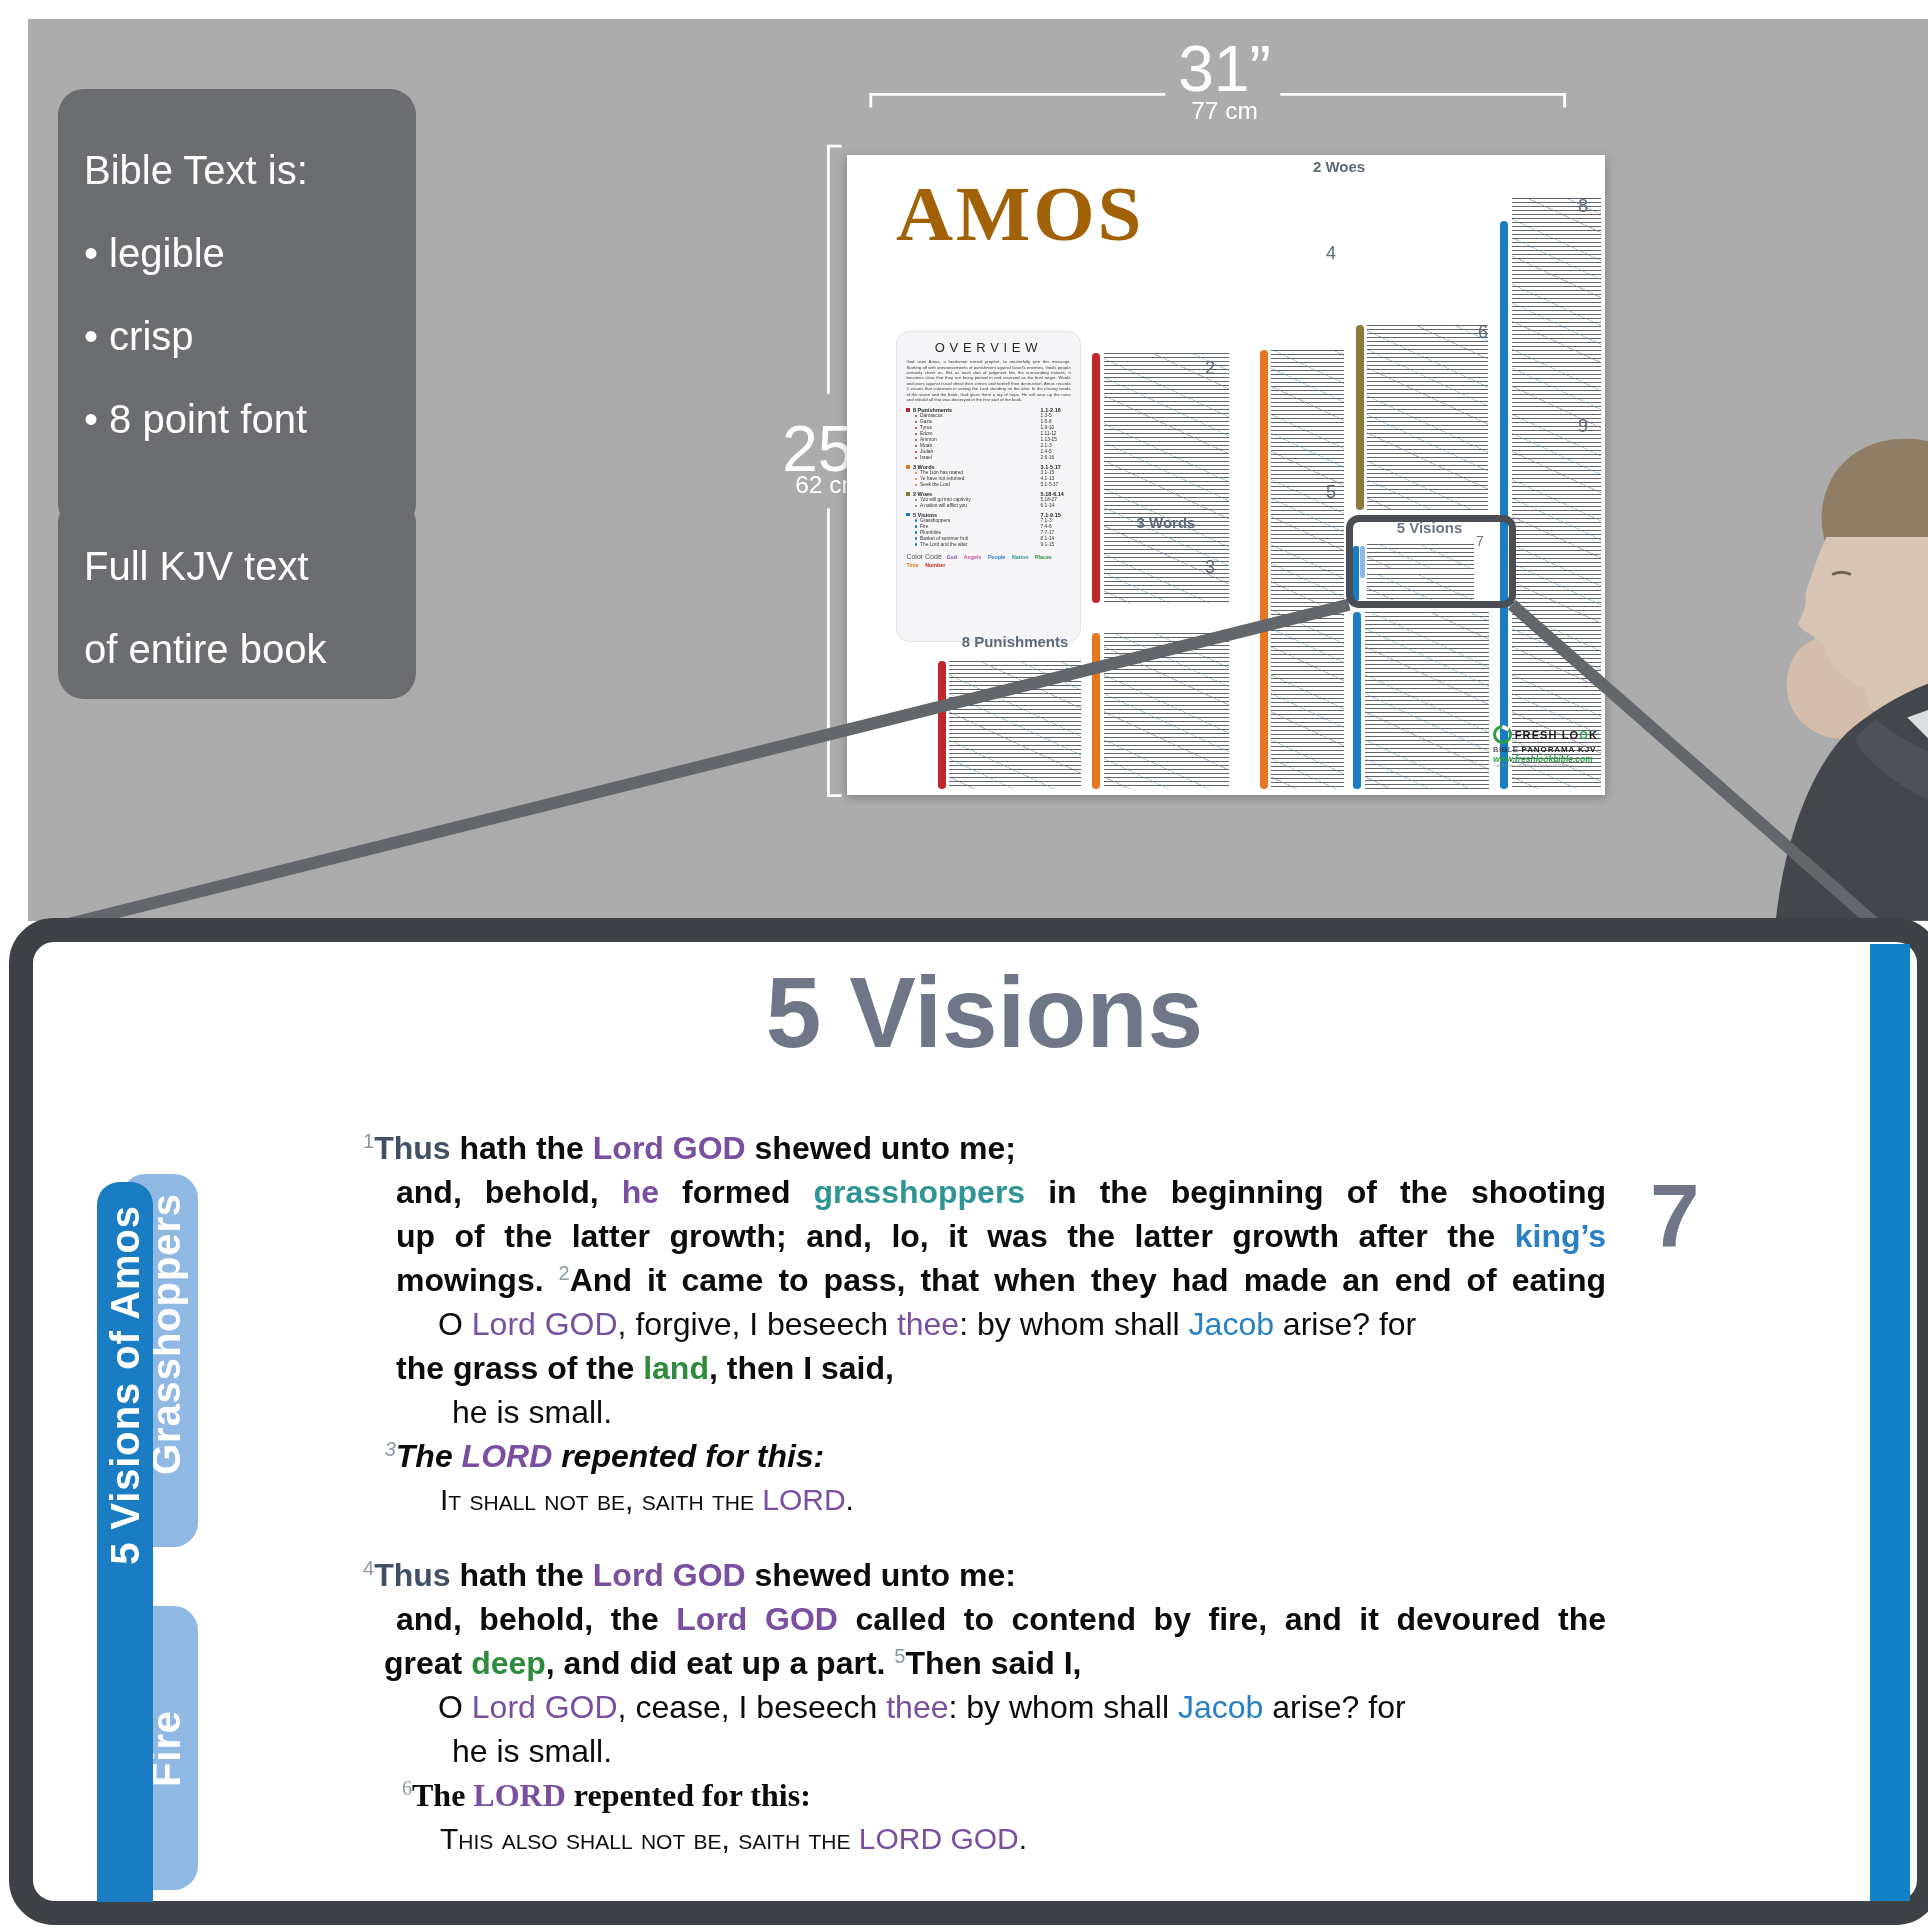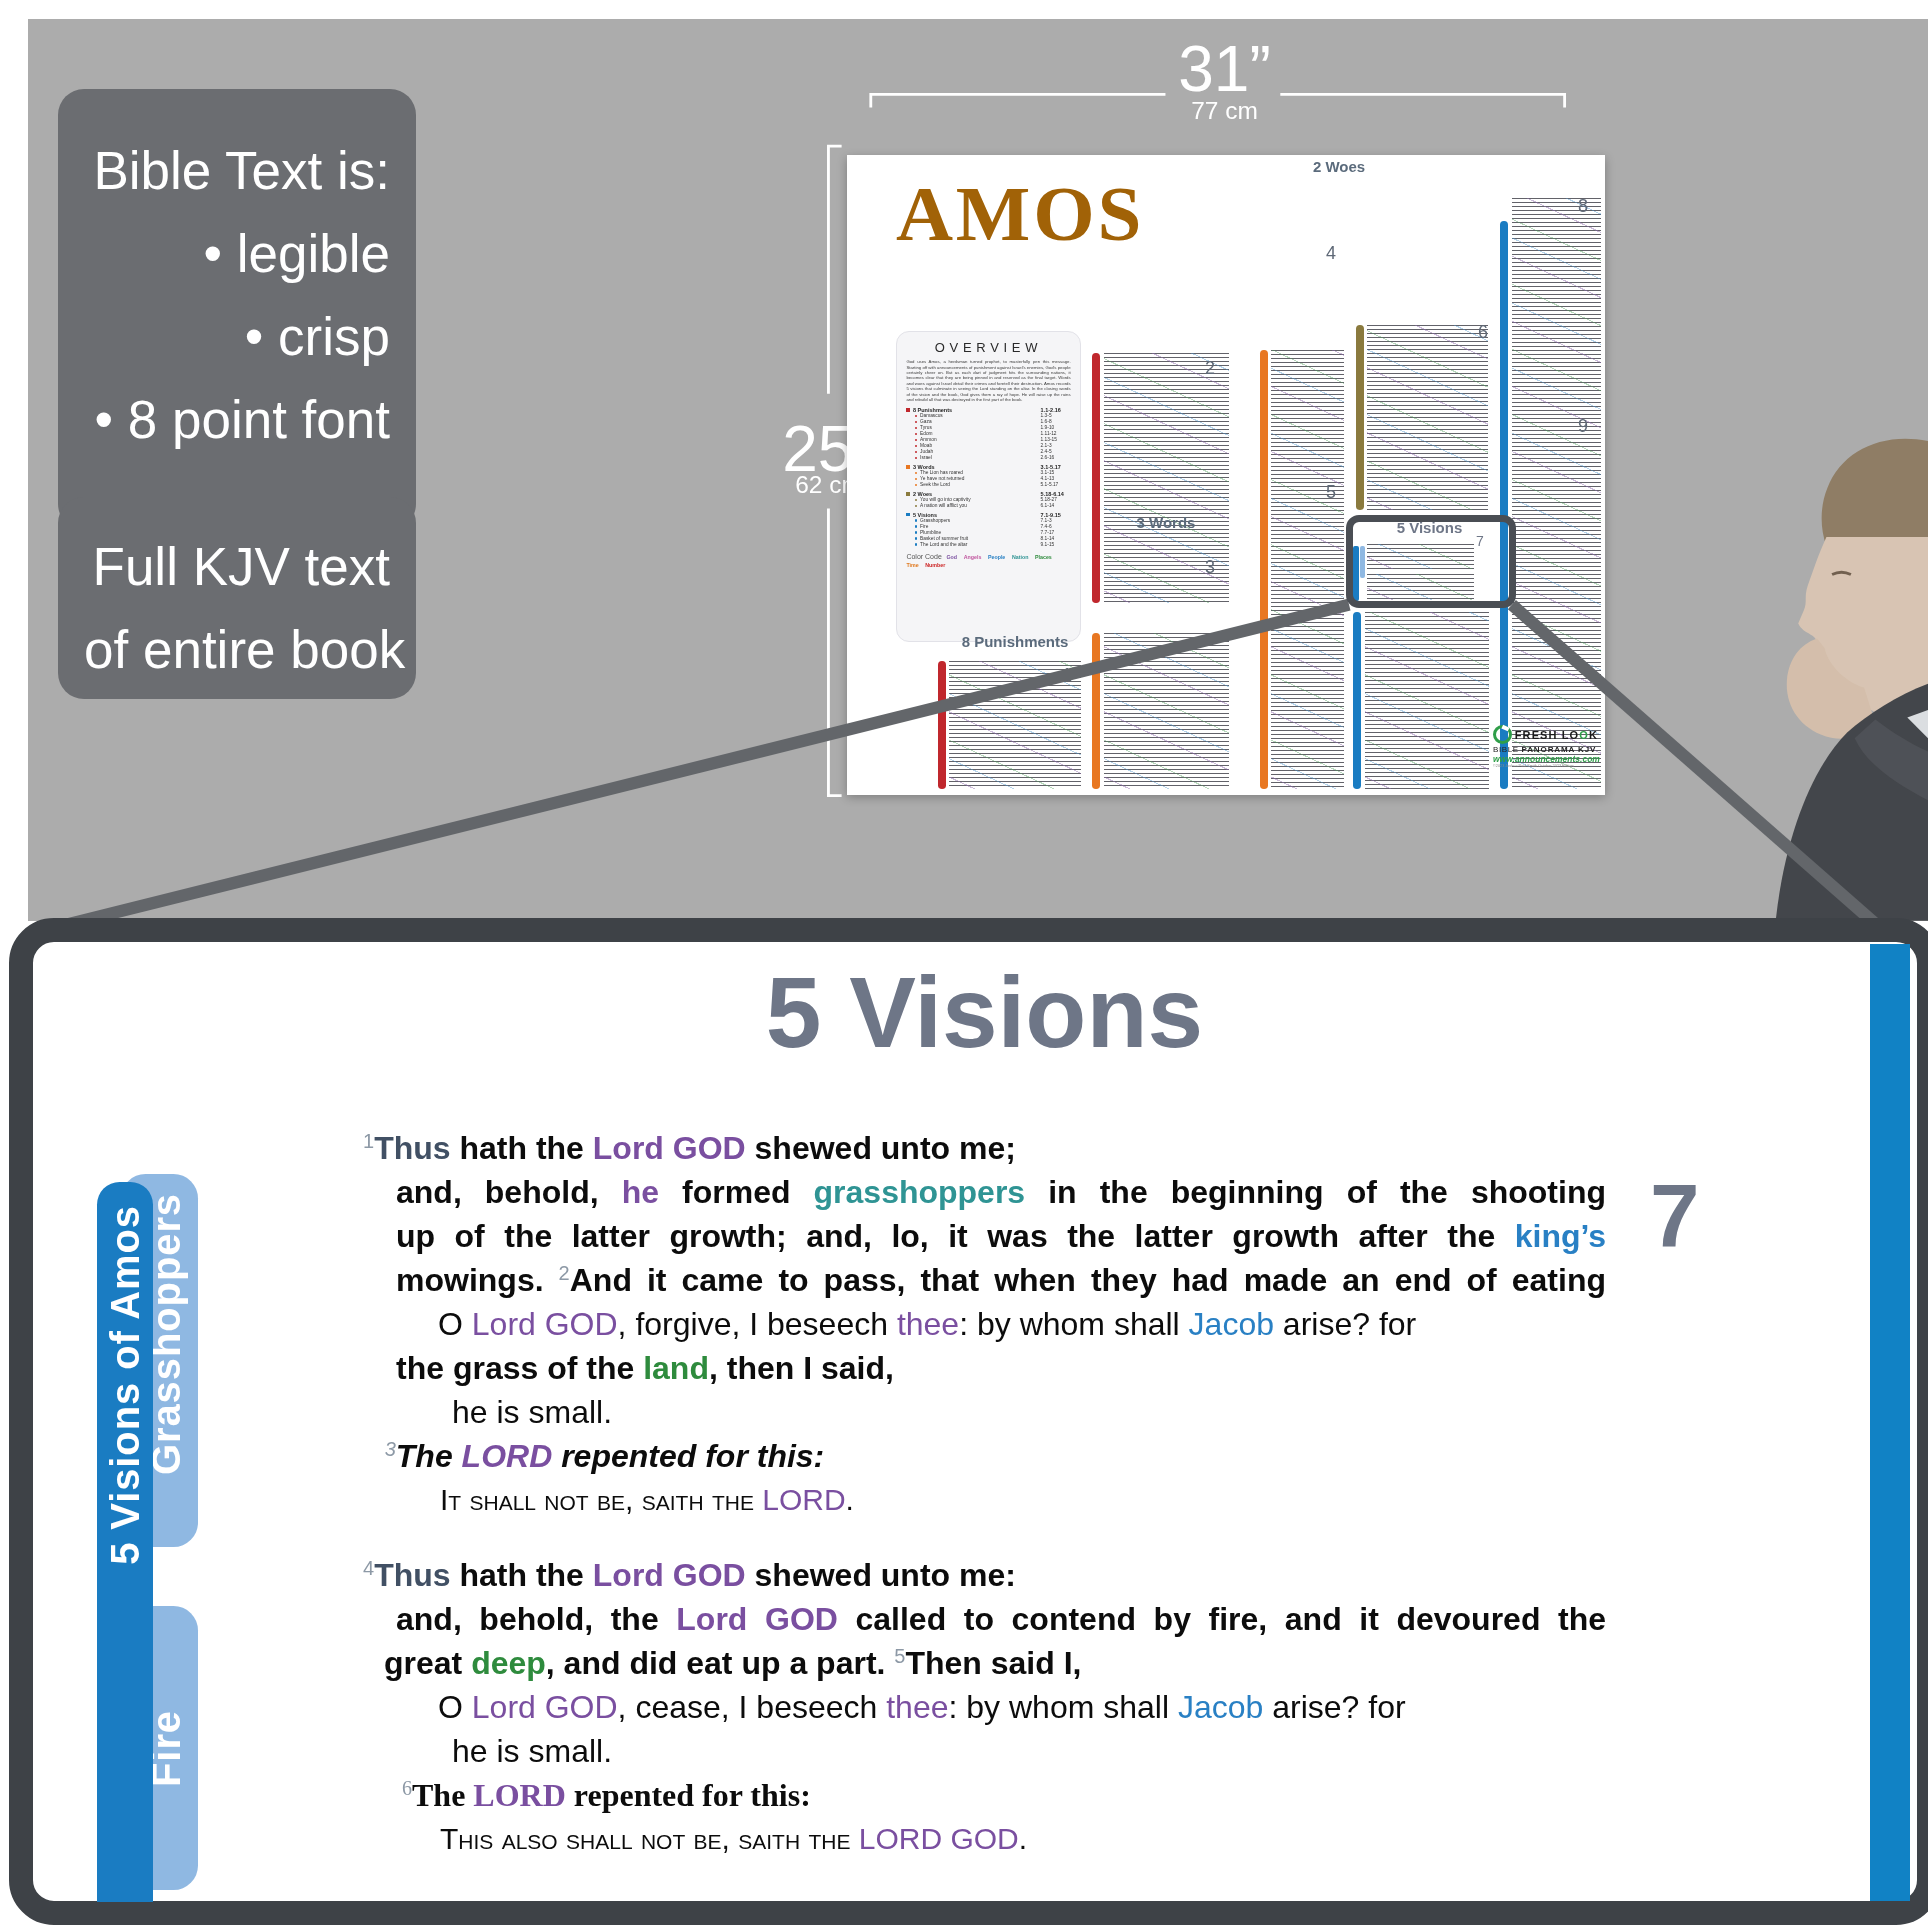--- a/index.html
+++ b/index.html
@@ -3,21 +3,21 @@
 <meta charset="utf-8">
 <style>
   html,body{margin:0;padding:0;background:#ffffff;}
   #canvas{position:relative;width:1928px;height:1928px;overflow:hidden;background:#ffffff;
           font-family:"Liberation Sans",sans-serif;}
   
   #gray-bg{position:absolute;left:28px;top:19px;width:1900px;height:902px;background:#acacac;z-index:1;}
   .fbox{position:absolute;background:#6b6d71;border-radius:26px;box-sizing:border-box;z-index:2;}
   #fbox1{left:58px;top:89px;width:358px;height:441px;padding:40px 26px;}
   #fbox2{left:58px;top:497px;width:358px;height:202px;padding:28px 26px;}
-  .fline{color:#ffffff;font-size:53px;line-height:83px;white-space:nowrap;text-align:right;}
+  .fline{color:#ffffff;font-size:40px;line-height:83px;white-space:nowrap;}
   
   .dim{position:absolute;color:#ffffff;z-index:2;text-align:center;}
   #dim-w-in{left:1149px;top:32px;width:151px;font-size:64px;}
   #dim-w-cm{left:1149px;top:97px;width:151px;font-size:24.5px;}
   #dim-h-in{left:753px;top:412px;width:151px;font-size:64px;}
   #dim-h-cm{left:753px;top:471px;width:151px;font-size:24.5px;}
   #brackets{position:absolute;left:0;top:0;z-index:2;}
   
   #poster{position:absolute;left:847px;top:155px;width:758px;height:640px;background:#ffffff;
           box-shadow:0 2.8px 9.4px rgba(0,0,0,.28);z-index:2;}
@@ -306,21 +306,21 @@
       <span class="pnum ch8">8</span>
       <span class="pnum ch9">9</span>
     </div>
 
   <div id="logo">
     <div class="logo-row">
       <span class="logo-ring"></span>
       <span class="logo-brand"><span>FRESH L</span><span>O</span><span class="green">O</span><span>K</span></span>
     </div>
     <div class="logo-sub"><span>BIBLE </span><b>PANORAMA KJV</b></div>
-    <div class="logo-url">www.announcements.com</div>
+    <div class="logo-url">www.freshlookbible.com</div>
     <div class="logo-fine">©2023 Joshua Paul Smith    October 2023 Edition</div>
   </div>
 
   <svg id="man" width="205" height="516" viewBox="0 0 218 548">
     <path d="M218 38 C170 28 126 48 111 88 C103 108 103 130 110 150 L218 152 Z" fill="#8d7a5f"></path>
     <path d="M110 140 C100 162 96 176 90 192 C86 204 90 208 86 218 L80 232 C86 244 98 242 100 252
              C102 262 98 268 104 276 C112 288 128 284 134 296 L140 310 C160 330 190 342 218 344 L218 140 Z" fill="#dcc7b4"></path>
     <path d="M116 180 C122 177 130 177 136 180" fill="none" stroke="#6d5a48" stroke-width="3"></path>
     <path d="M100 248 C82 254 70 270 68 292 C66 318 80 340 104 350 C128 360 152 352 162 338 L150 300
              C134 296 112 278 108 258 Z" fill="#d8c0ab"></path>

